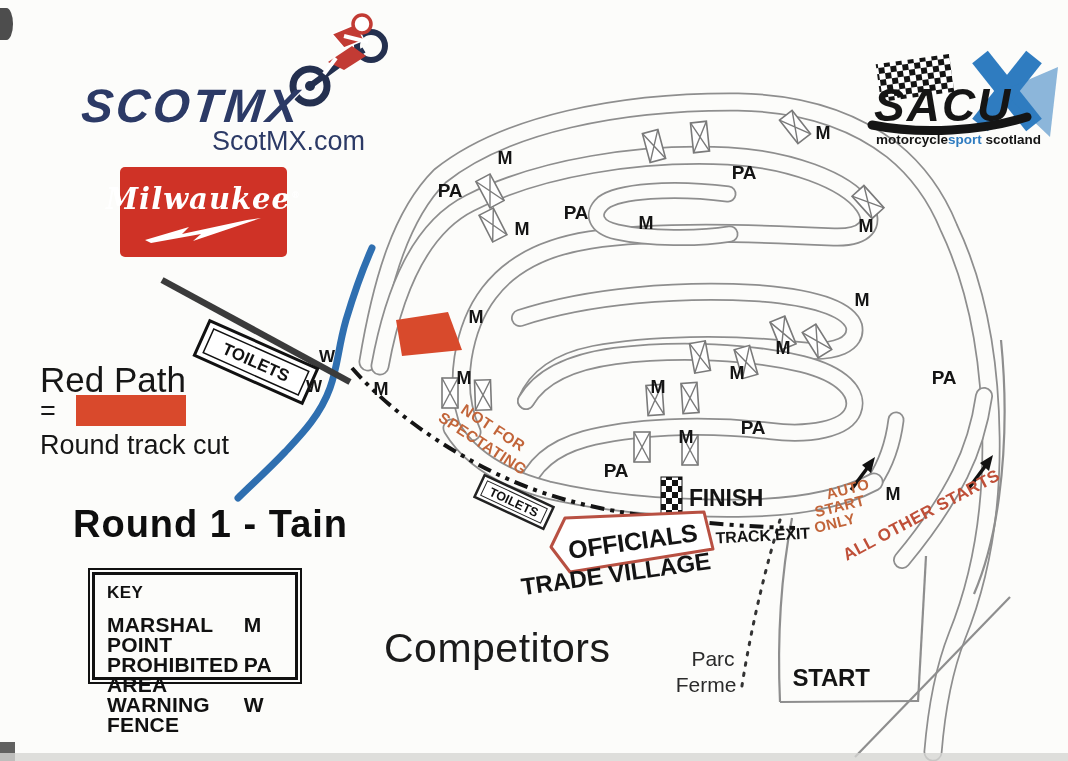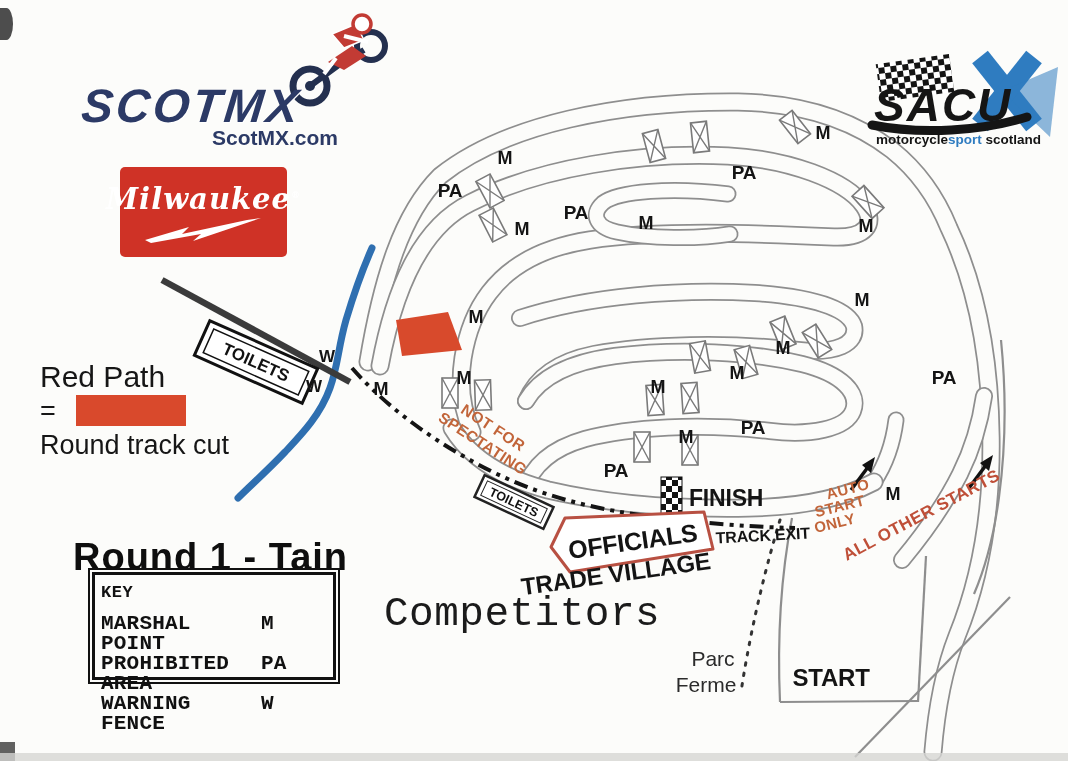--- a/index.html
+++ b/index.html
@@ -8,43 +8,43 @@
     background:#fcfcfa;overflow:hidden;
     font-family:"Liberation Sans",sans-serif;color:#111;
   }
   .abs{position:absolute;}
   
   .scotmx-word{
     left:82px;top:78px;font-size:47px;font-weight:700;font-style:italic;
     color:#2c3a66;letter-spacing:3px;transform:skewX(-6deg);
     text-shadow:1px 1px 0 #ffffff;
   }
-  .scotmx-site{left:212px;top:126px;font-size:21px;font-weight:700;color:#2c3a66;}
+  .scotmx-site{left:212px;top:126px;font-size:27px;font-weight:400;color:#2c3a66;}
   .milwaukee{
     left:120px;top:167px;width:167px;height:90px;background:#cf3226;border-radius:5px;
     display:flex;flex-direction:column;align-items:center;justify-content:center;
   }
   .milwaukee .word{
     color:#fff;font-family:"DejaVu Serif",serif;font-style:italic;font-weight:700;
     font-size:29px;line-height:30px;letter-spacing:1px;
   }
   .milwaukee .reg{font-size:9px;vertical-align:super;}
   
-  .red-path-label{left:40px;top:360px;font-size:30px;color:#161616;text-align:right;}
+  .red-path-label{left:40px;top:360px;font-size:35px;color:#161616;text-align:right;}
   .equals{left:40px;top:396px;font-size:27px;color:#161616;}
   .red-swatch{left:76px;top:395px;width:110px;height:31px;background:#d9492c;}
   .auto-cut-label{left:40px;top:430px;font-size:27px;color:#161616;}
-  .round-title{left:73px;top:503px;font-size:38px;font-weight:700;color:#0e0e0e;letter-spacing:1px;margin-top:33px;}
+  .round-title{left:73px;top:503px;font-size:38px;font-weight:700;color:#0e0e0e;letter-spacing:1px;}
   .key-outer{left:88px;top:568px;border:2px solid #111;padding:2px;background:#fcfcfa;}
-  .key-inner{border:3px solid #111;width:244px;height:108px;padding:8px 0 0 6px;box-sizing:border-box;font-family:Liberation Mono, monospace;}
+  .key-inner{border:3px solid #111;width:206px;height:108px;padding:8px 0 0 12px;box-sizing:border-box;}
   .key-heading{font-size:17px;font-weight:700;margin-bottom:12px;letter-spacing:0.5px;}
   .key-row{display:flex;font-size:21px;font-weight:700;line-height:20px;letter-spacing:0.2px;}
   .key-row .lbl{width:160px;}
   .key-row .sym{width:60px;}
-  .paddock{left:384px;top:584px;font-size:41px;color:#1b1b1b;line-height:61px;letter-spacing:0.5px;font-family:Liberation Mono, monospace;}
+  .paddock{left:384px;top:618px;font-size:41px;color:#1b1b1b;line-height:61px;letter-spacing:0.5px;}
   
   .blob-tl{left:0;top:8px;width:13px;height:32px;background:#2e2e2e;border-radius:0 60% 60% 0;opacity:.85;}
   .blob-bl{left:0;top:742px;width:15px;height:19px;background:#3a3a3a;opacity:.8;}
   .bottom-strip{left:0;top:753px;width:1068px;height:8px;background:#d6d6d3;opacity:.8;}
   svg text{font-family:"Liberation Sans",sans-serif;}
   .maplabel{font-weight:700;fill:#141414;letter-spacing:-0.2px;}
   .orange{font-weight:700;letter-spacing:0.4px;}
 </style>
 </head>
 <body>

